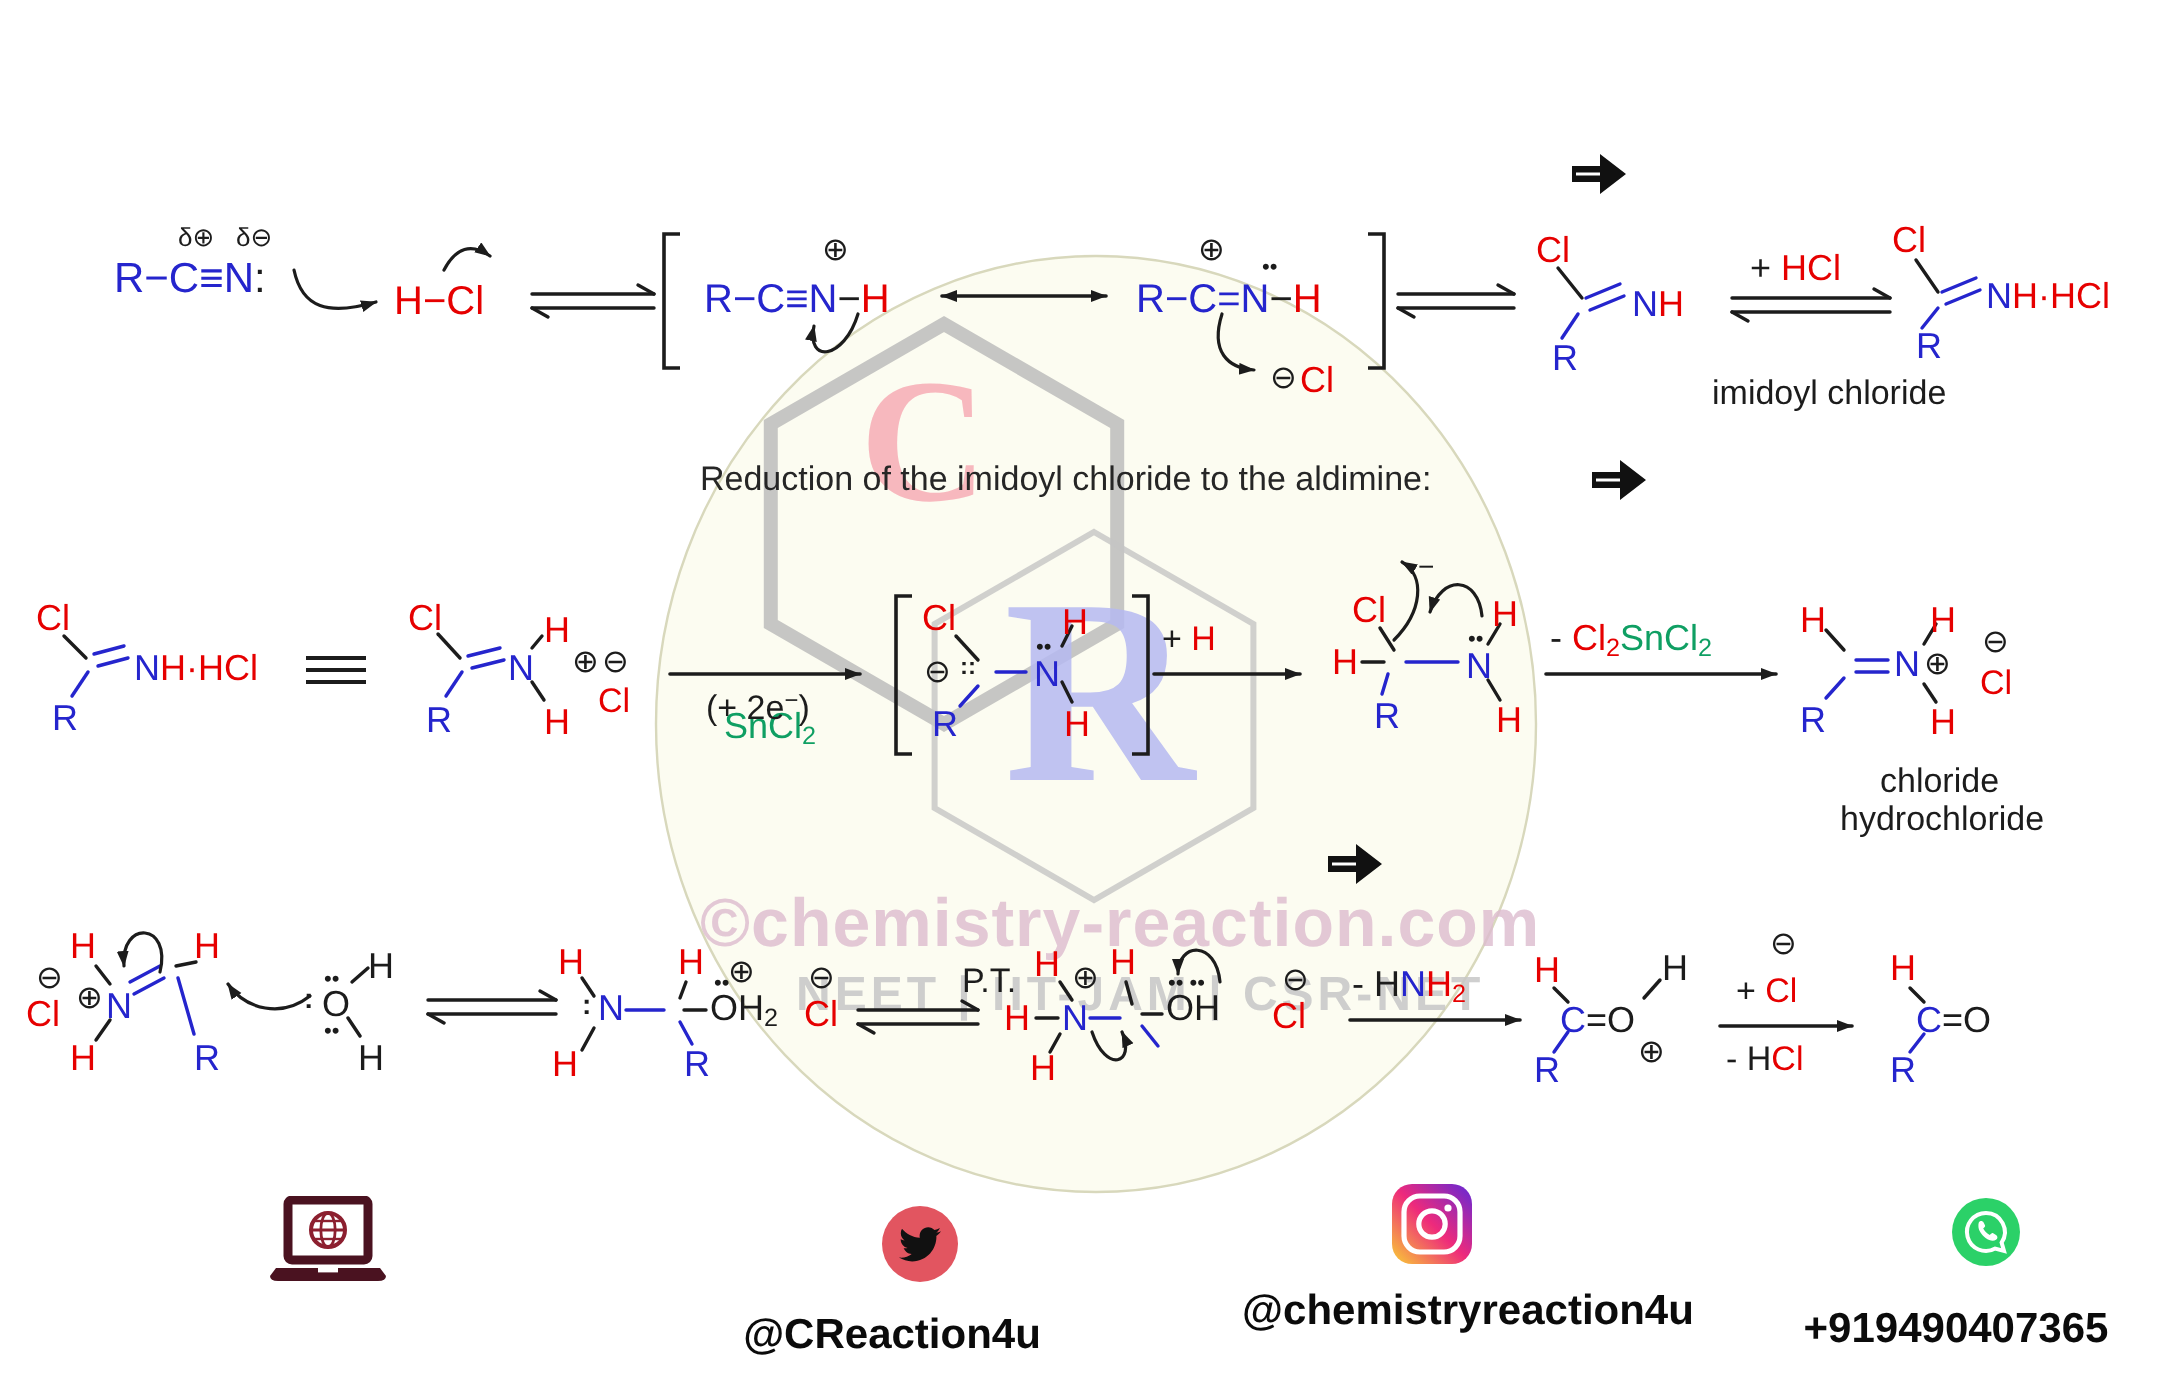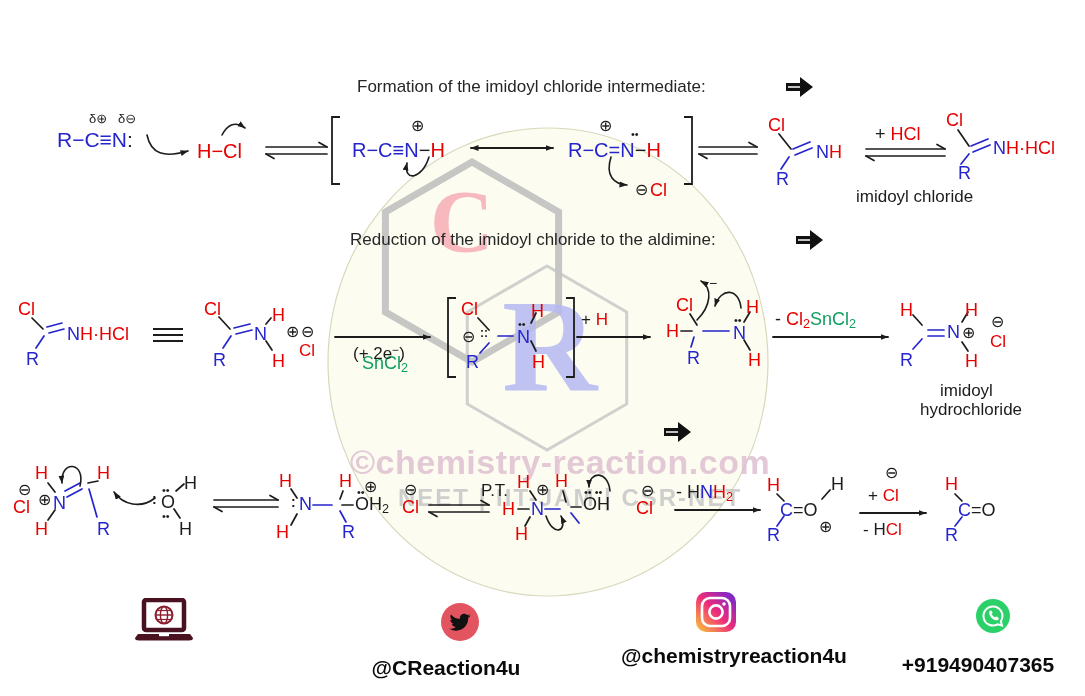--- a/index.html
+++ b/index.html
@@ -166,21 +166,20 @@
     <g>
       <polygon points="786,83 800,83 800,77 813,87 800,97 800,91 786,91" fill="#111"></polygon>
       <line x1="788" y1="87" x2="800" y2="87" stroke="#fff" stroke-width="1.5"></line>
       <polygon points="796,236 810,236 810,230 823,240 810,250 810,244 796,244" fill="#111"></polygon>
       <line x1="798" y1="240" x2="810" y2="240" stroke="#fff" stroke-width="1.5"></line>
       <polygon points="664,428 678,428 678,422 691,432 678,442 678,436 664,436" fill="#111"></polygon>
       <line x1="666" y1="432" x2="678" y2="432" stroke="#fff" stroke-width="1.5"></line>
     </g>
   </svg>
 
-  <div class="sect" style="left:357px;top:78px">Formation of the imidoyl chloride intermediate:</div>
   <div class="sect" style="left:350px;top:231px">Reduction of the imidoyl chloride to the aldimine:</div>
 
   <div id="labels">
       <div class="lbl" style="left: 89px; top: 112px; font-size: 13px;"><span style="color: rgb(28, 28, 28);">δ⊕</span></div>
       <div class="lbl" style="left: 118px; top: 112px; font-size: 13px;"><span style="color: rgb(28, 28, 28);">δ⊖</span></div>
       <div class="lbl" style="left: 57px; top: 129px; font-size: 21px;"><span style="color: rgb(37, 37, 205);">R−C≡N</span><span style="color: rgb(28, 28, 28);">:</span></div>
       <div class="lbl" style="left: 197px; top: 141px; font-size: 20px;"><span style="color: rgb(230, 0, 0);">H−Cl</span></div>
       <div class="lbl" style="left: 352px; top: 140px; font-size: 20px;"><span style="color: rgb(37, 37, 205);">R−C≡N</span><span style="color: rgb(28, 28, 28);">−</span><span style="color: rgb(230, 0, 0);">H</span></div>
       <div class="lbl" style="left: 411px; top: 118px; font-size: 16px;"><span style="color: rgb(28, 28, 28);">⊕</span></div>
       <div class="lbl" style="left: 568px; top: 140px; font-size: 20px;"><span style="color: rgb(37, 37, 205);">R−C=N</span><span style="color: rgb(28, 28, 28);">−</span><span style="color: rgb(230, 0, 0);">H</span></div>
@@ -228,21 +227,21 @@
       <div class="lbl" style="left: 687px; top: 349px; font-size: 18px;"><span style="color: rgb(37, 37, 205);">R</span></div>
       <div class="lbl" style="left: 775px; top: 310px; font-size: 18px;"><span style="color: rgb(28, 28, 28);">- </span><span style="color: rgb(230, 0, 0);">Cl</span><span style="color: rgb(230, 0, 0); font-size: 0.7em; vertical-align: -0.25em;">2</span><span style="color: rgb(15, 159, 99);">SnCl</span><span style="color: rgb(15, 159, 99); font-size: 0.7em; vertical-align: -0.25em;">2</span></div>
       <div class="lbl" style="left: 900px; top: 301px; font-size: 18px;"><span style="color: rgb(230, 0, 0);">H</span></div>
       <div class="lbl" style="left: 947px; top: 323px; font-size: 18px;"><span style="color: rgb(37, 37, 205);">N</span></div>
       <div class="lbl" style="left: 962px; top: 325px; font-size: 16px;"><span style="color: rgb(28, 28, 28);">⊕</span></div>
       <div class="lbl" style="left: 965px; top: 301px; font-size: 18px;"><span style="color: rgb(230, 0, 0);">H</span></div>
       <div class="lbl" style="left: 965px; top: 352px; font-size: 18px;"><span style="color: rgb(230, 0, 0);">H</span></div>
       <div class="lbl" style="left: 991px; top: 314px; font-size: 16px;"><span style="color: rgb(28, 28, 28);">⊖</span></div>
       <div class="lbl" style="left: 990px; top: 333px; font-size: 17px;"><span style="color: rgb(230, 0, 0);">Cl</span></div>
       <div class="lbl" style="left: 900px; top: 351px; font-size: 18px;"><span style="color: rgb(37, 37, 205);">R</span></div>
-      <div class="lbl" style="left: 940px; top: 382px; font-size: 17px;"><span style="color: rgb(28, 28, 28);">imidoyl</span></div>
+      <div class="lbl" style="left: 940px; top: 382px; font-size: 17px;"><span style="color: rgb(28, 28, 28);">chloride</span></div>
       <div class="lbl" style="left: 920px; top: 401px; font-size: 17px;"><span style="color: rgb(28, 28, 28);">hydrochloride</span></div>
       <div class="lbl" style="left: 35px; top: 464px; font-size: 18px;"><span style="color: rgb(230, 0, 0);">H</span></div>
       <div class="lbl" style="left: 18px; top: 482px; font-size: 16px;"><span style="color: rgb(28, 28, 28);">⊖</span></div>
       <div class="lbl" style="left: 13px; top: 498px; font-size: 18px;"><span style="color: rgb(230, 0, 0);">Cl</span></div>
       <div class="lbl" style="left: 38px; top: 492px; font-size: 16px;"><span style="color: rgb(28, 28, 28);">⊕</span></div>
       <div class="lbl" style="left: 53px; top: 494px; font-size: 18px;"><span style="color: rgb(37, 37, 205);">N</span></div>
       <div class="lbl" style="left: 35px; top: 520px; font-size: 18px;"><span style="color: rgb(230, 0, 0);">H</span></div>
       <div class="lbl" style="left: 97px; top: 464px; font-size: 18px;"><span style="color: rgb(230, 0, 0);">H</span></div>
       <div class="lbl" style="left: 97px; top: 520px; font-size: 18px;"><span style="color: rgb(37, 37, 205);">R</span></div>
       <div class="lbl" style="left: 161px; top: 493px; font-size: 18px;"><span style="color: rgb(28, 28, 28);">O</span></div>

